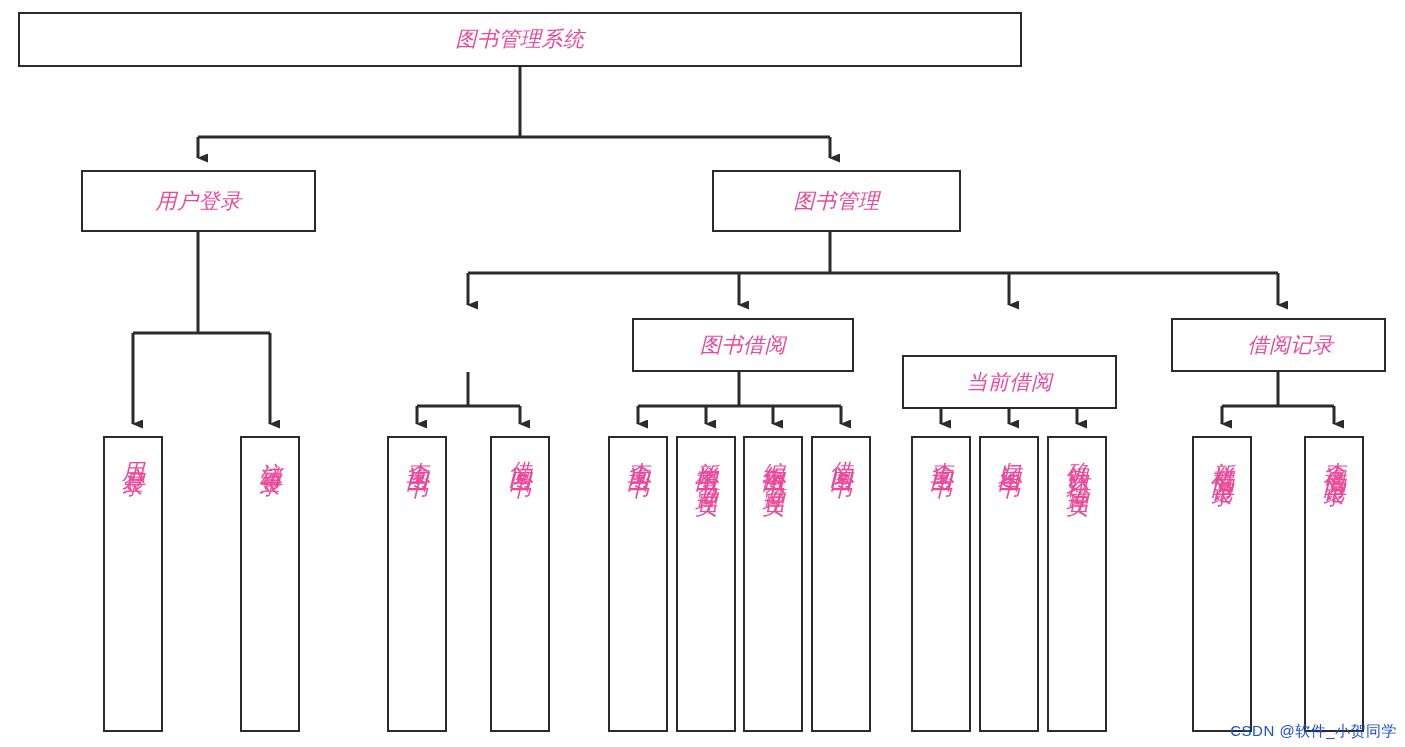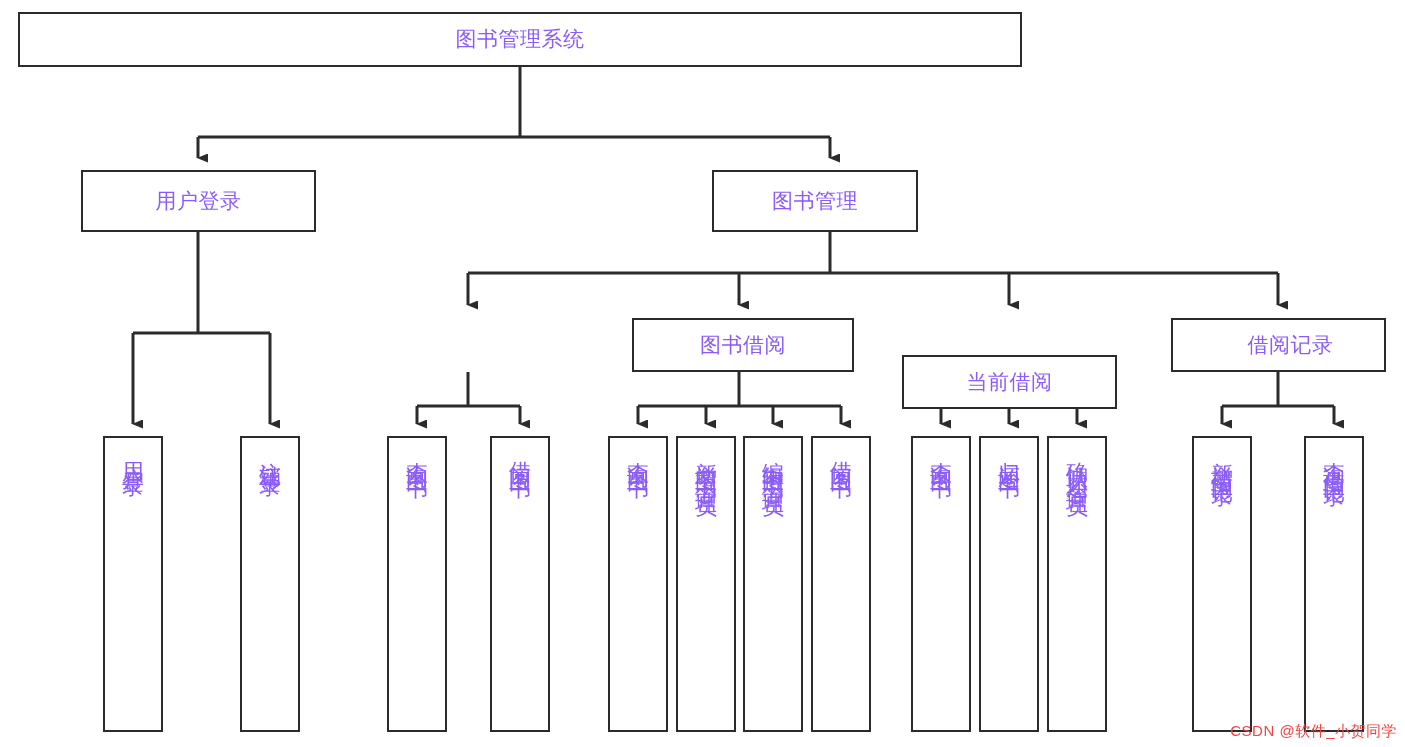--- a/index.html
+++ b/index.html
@@ -32,21 +32,22 @@
     background: #ffffff;
     display: flex;
     align-items: center;
     justify-content: center;
     color: #1a1a1a;
   }
   .node-label {
     display: block;
     text-align: left;
     line-height: 1.18;
-    color: #8b5cf6;
+    color: #ec4899;
+    font-style: italic;
   }
   
   .node.horiz .node-label {
     font-size: 21px;
     letter-spacing: 0.5px;
     writing-mode: horizontal-tb;
   }
   
   .node.vert {
     align-items: flex-start;
@@ -59,21 +60,21 @@
     font-size: 22px;
     letter-spacing: 5px;
     line-height: 1.0;
     white-space: nowrap;
   }
   #watermark {
     position: absolute;
     right: 8px;
     bottom: 6px;
     font-size: 15px;
-    color: #ef4444;
+    color: #1d4ed8;
     letter-spacing: 0.5px;
     white-space: nowrap;
     user-select: none;
     margin-top: 36px;
   }
 </style>
 </head>
 <body>
 
 <div id="diagram-canvas">
@@ -130,21 +131,21 @@
     </g>
   </svg>
 
   <div class="node horiz" style="left:18px; top:12px; width:1004px; height:55px;">
     <span class="node-label">图书管理系统</span>
   </div>
 
   <div class="node horiz" style="left:81px; top:170px; width:235px; height:62px;">
     <span class="node-label">用户登录</span>
   </div>
-  <div class="node horiz" style="left:712px; top:170px; width:206px; height:62px;">
+  <div class="node horiz" style="left:712px; top:170px; width:249px; height:62px;">
     <span class="node-label">图书管理</span>
   </div>
 
   <div class="node horiz" style="left:632px; top:318px; width:222px; height:54px;">
     <span class="node-label">图书借阅</span>
   </div>
   <div class="node horiz" style="left:902px; top:318px; width:215px; height:54px;margin-top:37px;">
     <span class="node-label">当前借阅</span>
   </div>
   <div class="node horiz" style="left:1171px; top:318px; width:215px; height:54px;padding-left:24px;">

